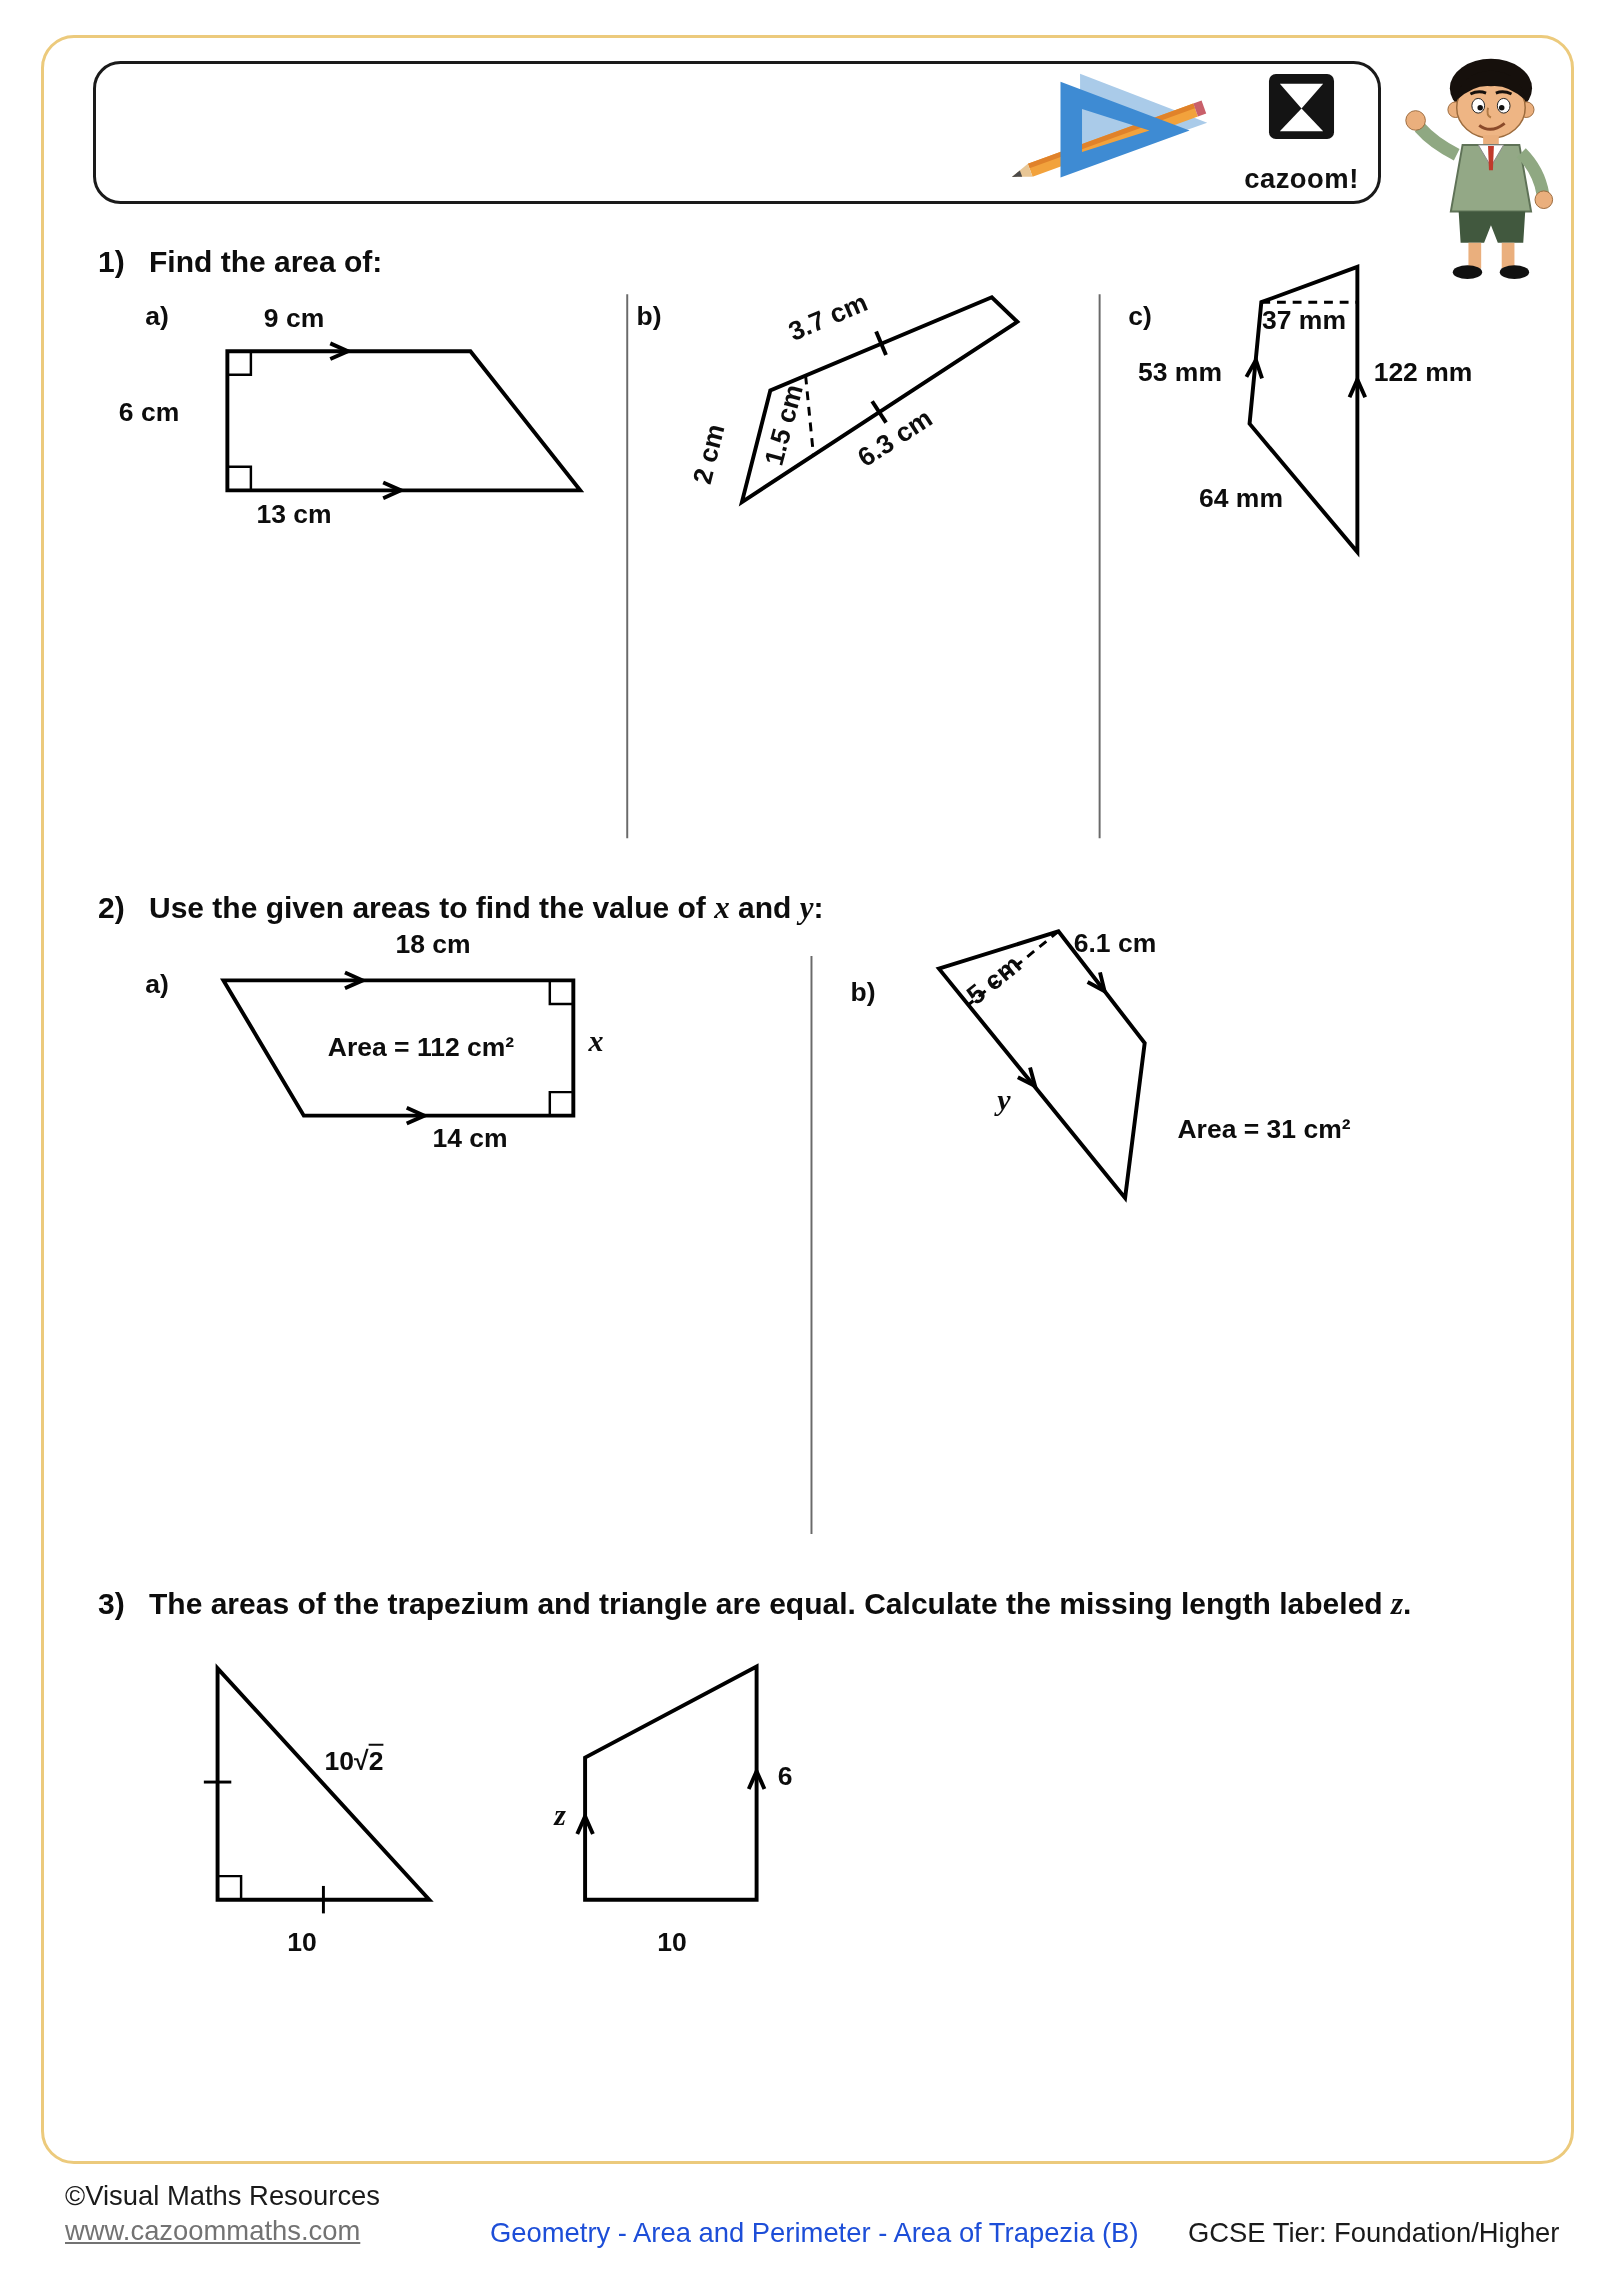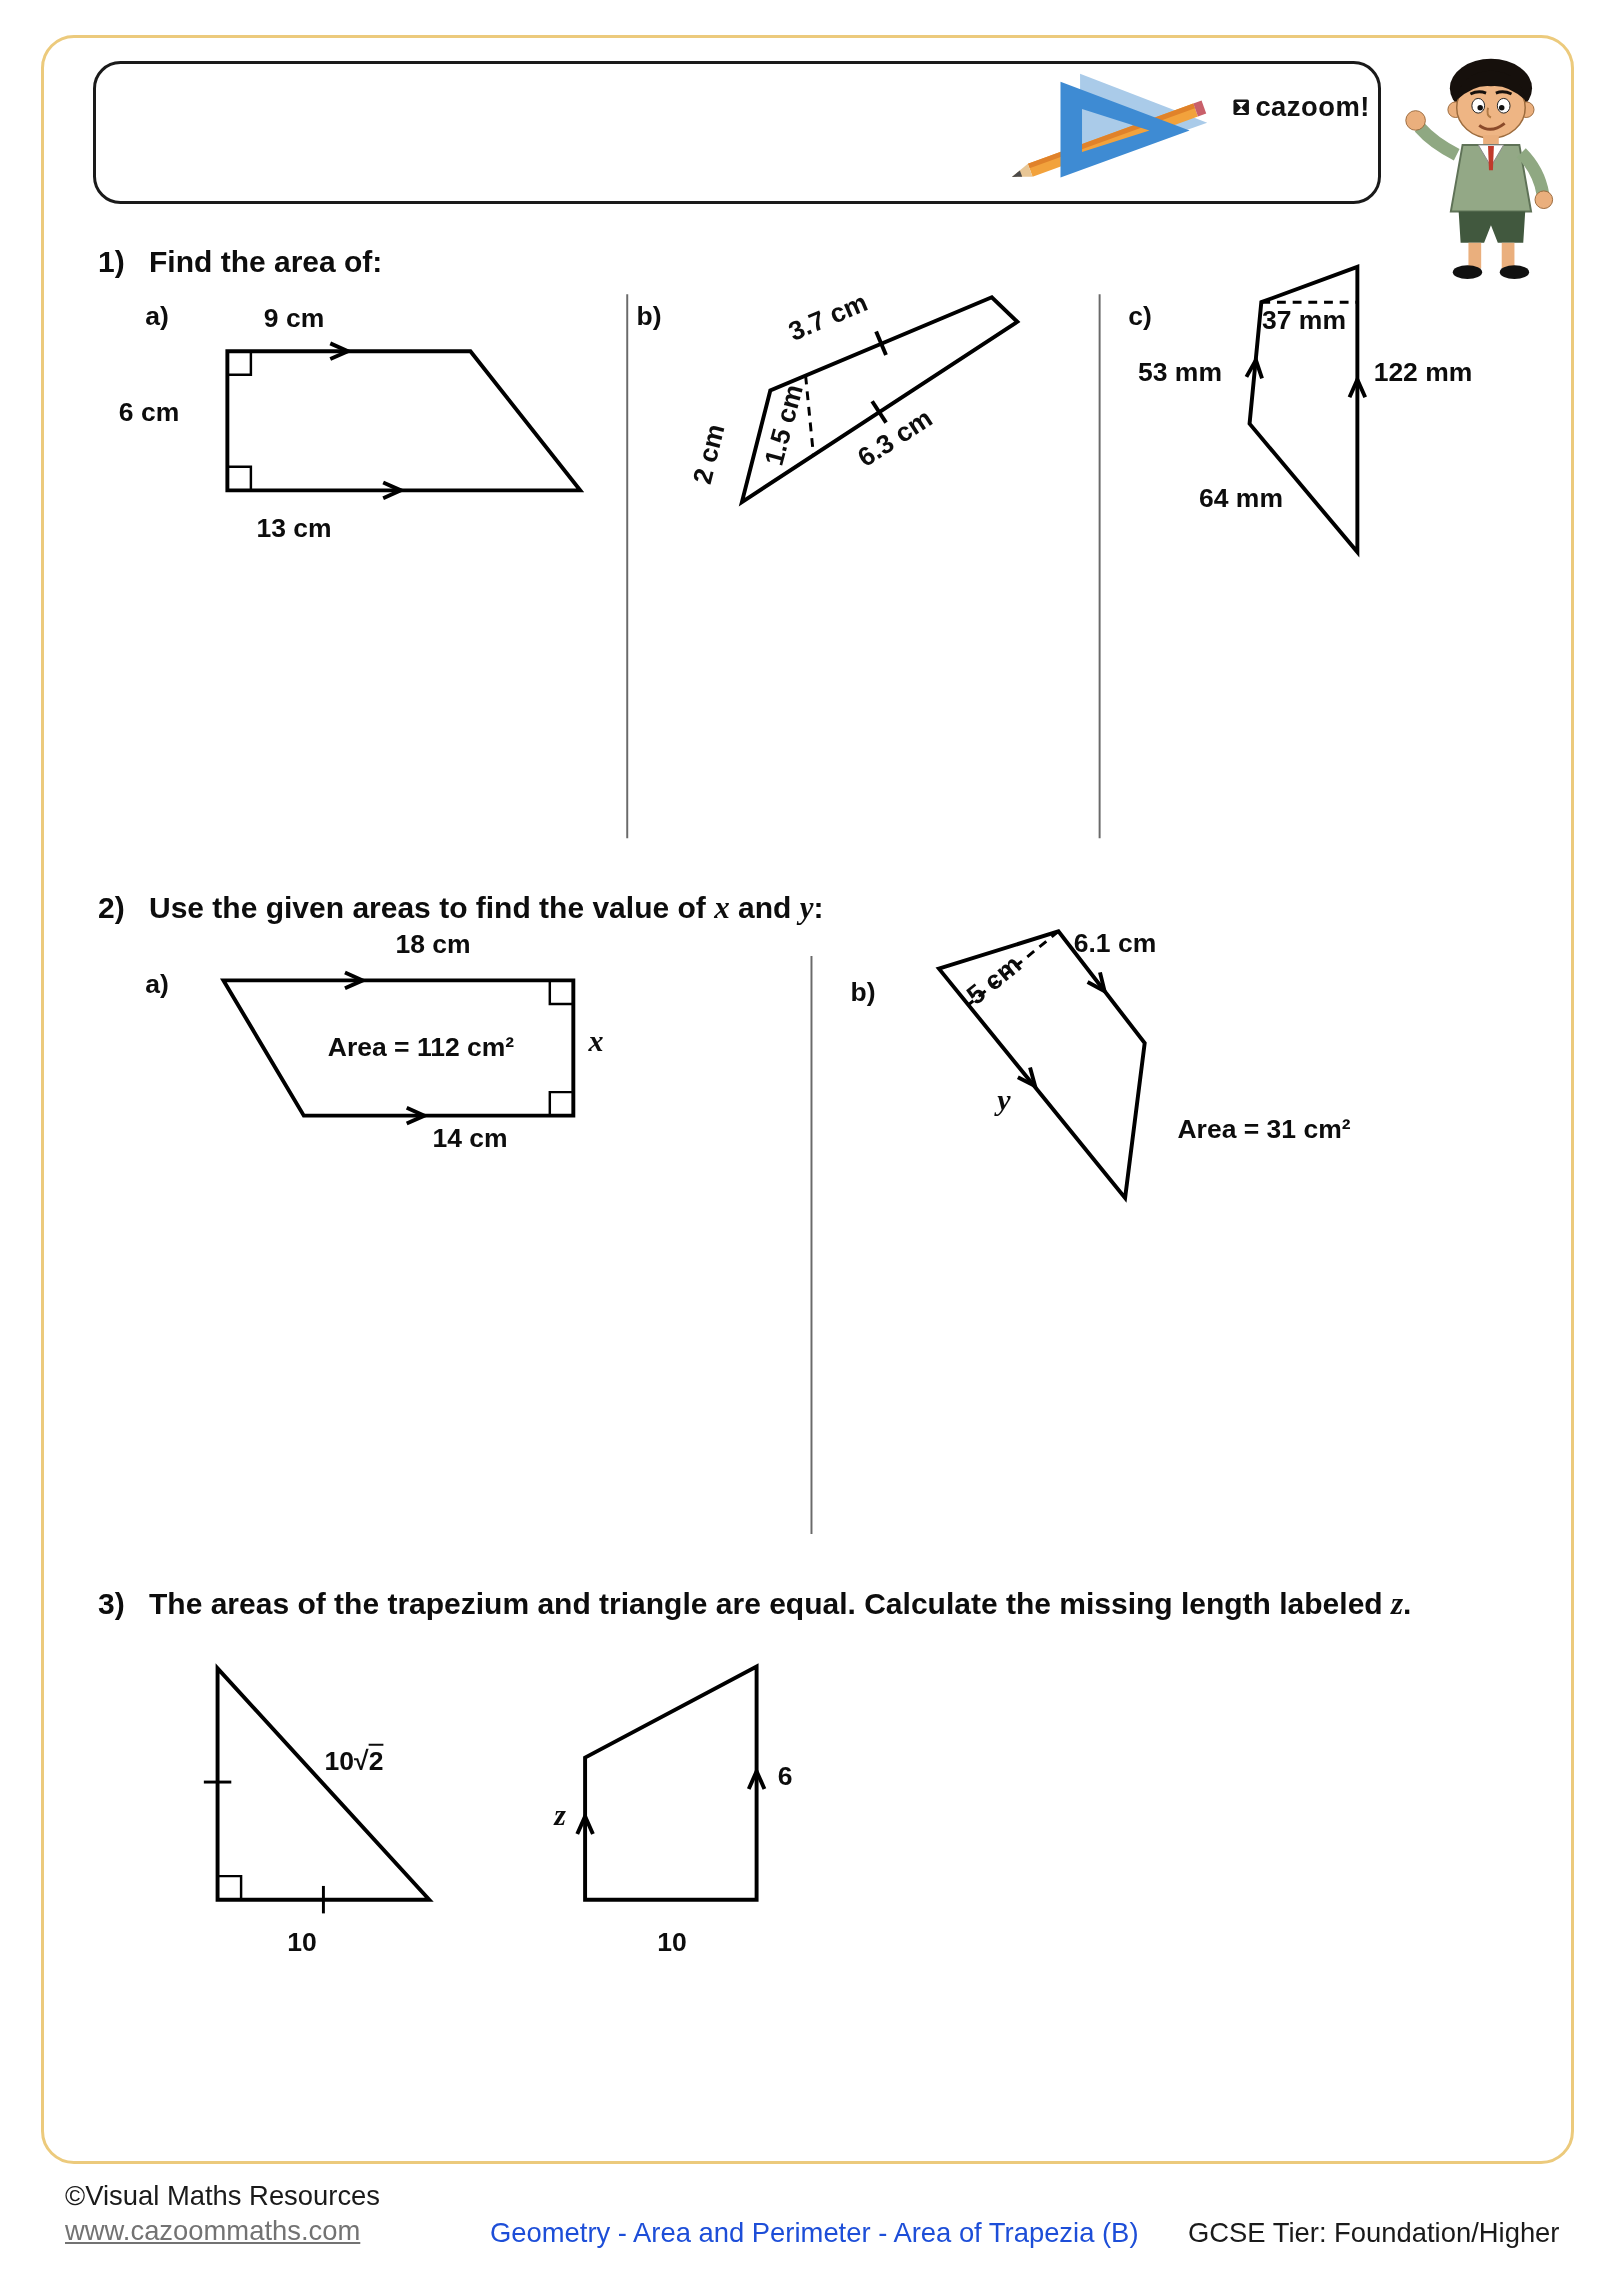--- a/index.html
+++ b/index.html
@@ -1,21 +1,21 @@
 <!DOCTYPE html>
 <html><head>
 <meta charset="utf-8">
 <style>
   html,body{margin:0;padding:0;background:#fff;}
   body{width:1621px;height:2293px;position:relative;font-family:"Liberation Sans",sans-serif;color:#111;overflow:hidden;}
   .page-border{position:absolute;left:41px;top:35px;width:1527px;height:2123px;border:3.9px solid #ecca7c;border-radius:33px;}
   .header-box{position:absolute;left:93px;top:61px;width:1282px;height:137px;border:3.9px solid #1a1a1a;border-radius:27.4px;background:#fff;}
   .title{position:absolute;left:45px;top:43px;font-size:48px;font-weight:700;letter-spacing:0.5px;color:#141414;white-space:nowrap;}
   .setsquare{position:absolute;left:894px;top:3.9px;width:230px;height:132px;}
-  .logo{position:absolute;left:1137px;top:7.8px;width:137px;display:flex;flex-direction:row;align-items:center;gap:6px;}
+  .logo{position:absolute;left:1137px;top:7.8px;width:137px;display:flex;flex-direction:column;align-items:center;gap:20px;}
   .logo-text{font-size:27.4px;font-weight:700;letter-spacing:0.5px;color:#111;}
   .boy{position:absolute;left:1396px;top:49px;width:186px;height:230px;}
   .shapes{position:absolute;left:0;top:0;width:1621px;height:2293px;pointer-events:none;}
   .qhead{position:absolute;left:98px;font-size:30px;font-weight:700;color:#0d0d0d;white-space:nowrap;}
   .qnum{display:inline-block;width:51px;}
   .var{font-family:"Liberation Serif",serif;font-style:italic;font-weight:700;font-size:31px;}
   .lbl{position:absolute;transform:translate(-50%,-50%);font-size:26.5px;font-weight:600;color:#0d0d0d;white-space:nowrap;line-height:1;}
   .lbl.varlbl{font-family:"Liberation Serif",serif;font-style:italic;font-weight:700;font-size:30px;}
   .overl{text-decoration:overline;}
   .footer-left{position:absolute;left:65px;top:2180px;font-size:27.4px;color:#1a1a1a;}
@@ -161,21 +161,21 @@
     <path d="M232,476 H256 V500"></path>
     <path d="M561,1000 V1024 H585"></path>
     <path d="M561,1138 V1114 H585"></path>
     <path d="M222,1914 H246 V1938"></path>
   </g>
 </svg>
 
 <div class="lbl" style="left:157px;top:316px;">a)</div>
 <div class="lbl" style="left:294px;top:318px;">9 cm</div>
 <div class="lbl" style="left:149px;top:412px;">6 cm</div>
-<div class="lbl" style="left:294px;top:514px;margin-top:14px;">13 cm</div>
+<div class="lbl" style="left:294px;top:514px;">13 cm</div>
 
 <div class="lbl" style="left:649px;top:316px;">b)</div>
 <div class="lbl" style="left:828px;top:317px;transform:translate(-50%,-50%) rotate(-23deg);">3.7 cm</div>
 <div class="lbl" style="left:784px;top:425px;transform:translate(-50%,-50%) rotate(-75deg);">1.5 cm</div>
 <div class="lbl" style="left:709px;top:454px;transform:translate(-50%,-50%) rotate(-76deg);">2 cm</div>
 <div class="lbl" style="left:895px;top:438px;transform:translate(-50%,-50%) rotate(-33deg);">6.3 cm</div>
 
 <div class="lbl" style="left:1140px;top:316px;">c)</div>
 <div class="lbl" style="left:1304px;top:320px;">37 mm</div>
 <div class="lbl" style="left:1180px;top:372px;">53 mm</div>

